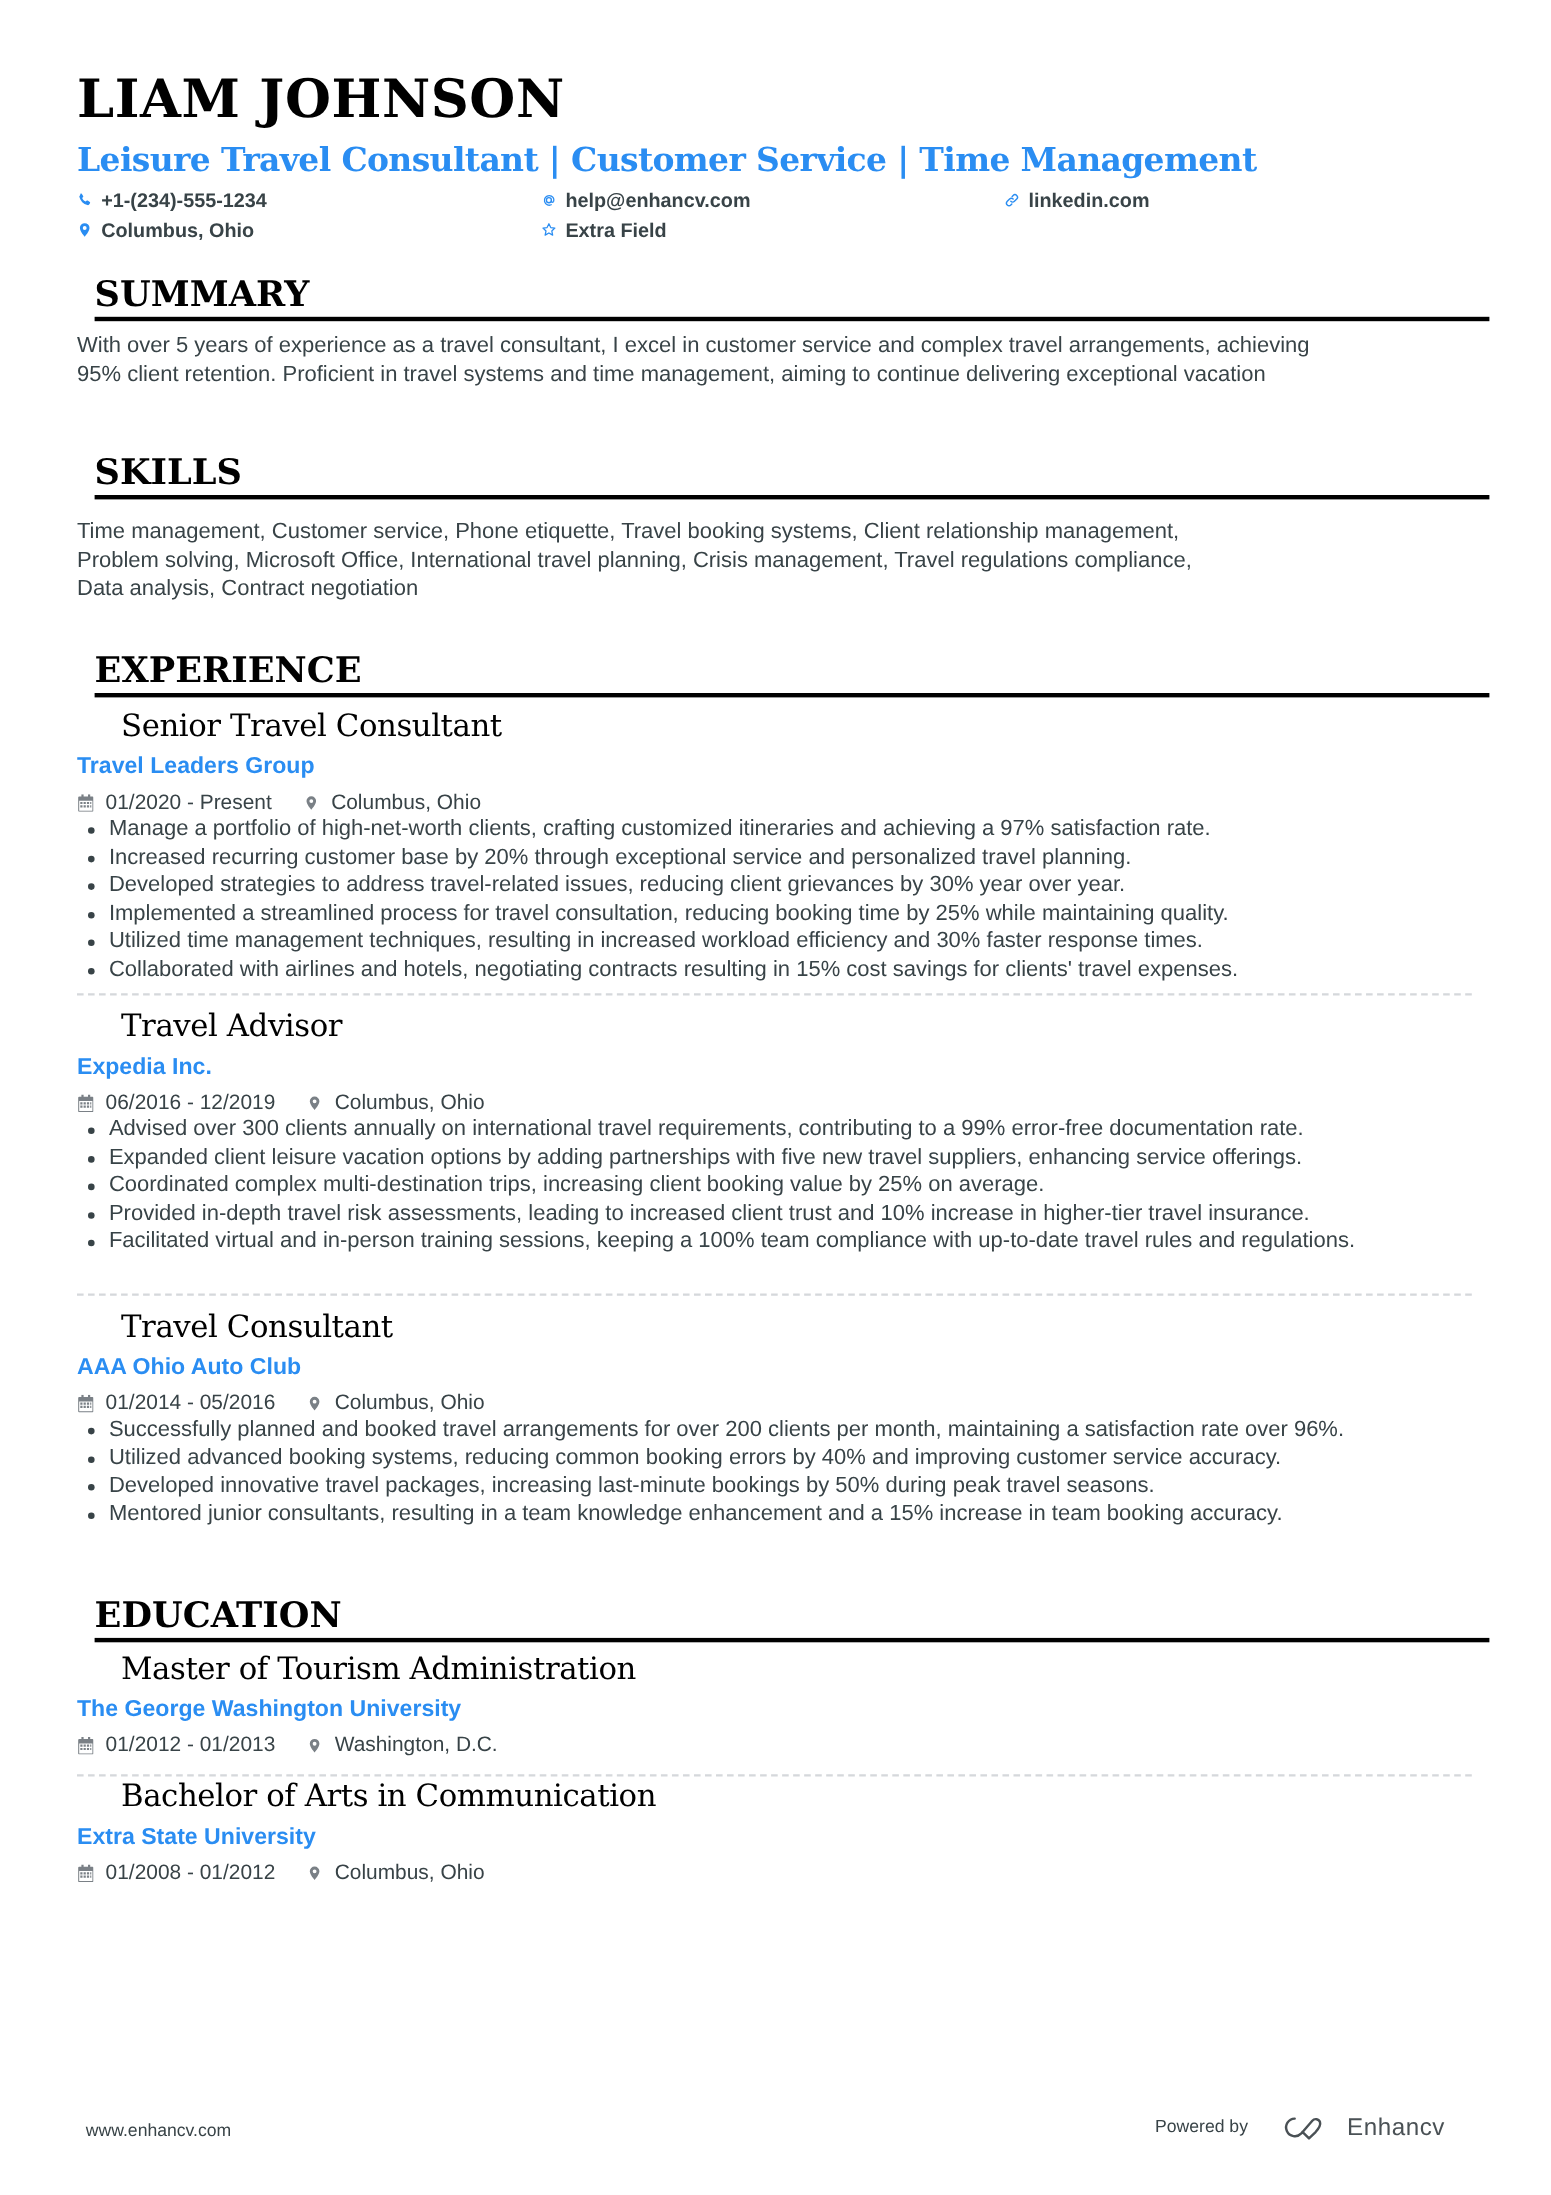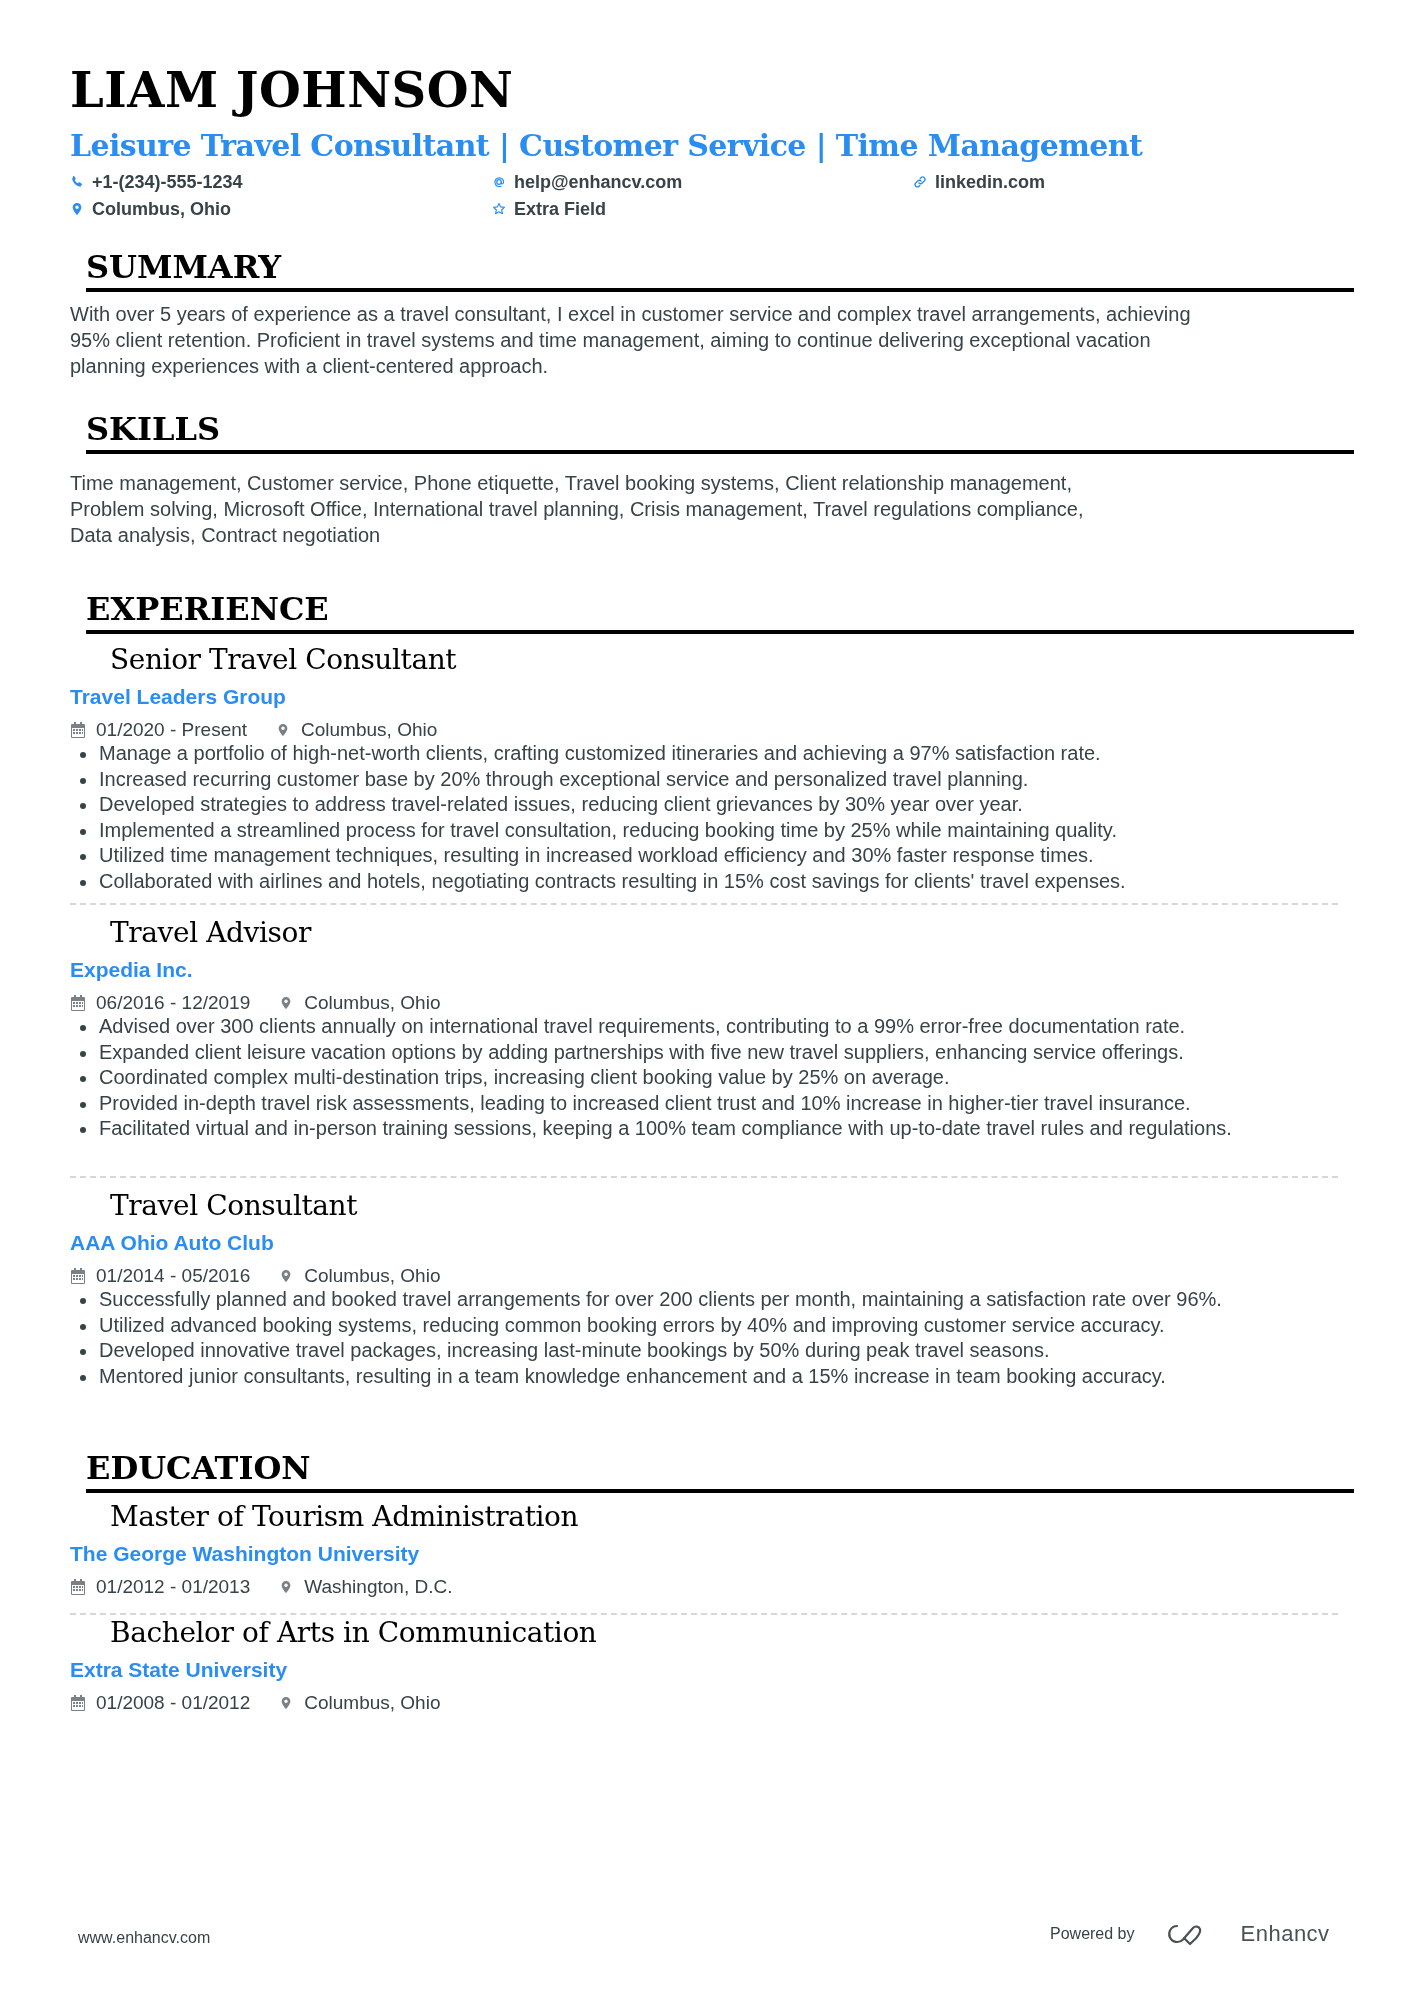--- a/index.html
+++ b/index.html
@@ -29,21 +29,21 @@
 
   ul.bullets { position: absolute; left: 0; width: 1268px; list-style: none; }
   ul.bullets li { position: relative; padding-left: 29px; font-size: 20px; line-height: 25.5px; color: #384347; }
   ul.bullets li::before { content: ""; position: absolute; left: 10px; top: 11px; width: 6px; height: 6px; border-radius: 50%; background: #384347; }
 
   .dash { position: absolute; left: 0; width: 1268px; border-top: 2px dashed #d5d8db; }
 
   .footer-left { position: absolute; left: 78px; top: 1928px; font-size: 16px; line-height: 20px; color: #384347; }
   .footer-right { position: absolute; left: 1050px; top: 1920px; display: flex; align-items: center; font-size: 16px; color: #384347; }
   .footer-right .pb { margin-right: 28px; }
-  .footer-right .logo { display: flex; align-items: center; gap: 16px; }
+  .footer-right .logo { display: flex; align-items: center; }
   .footer-right .logo svg { width: 48px; height: 28px; margin-right: 14px; }
   .footer-right .brand { font-size: 22px; letter-spacing: 0.5px; color: #4a5155; }
 </style>
 </head>
 <body>
 
 <div class="page">
 
   <div class="name">LIAM JOHNSON</div>
   <div class="title">Leisure Travel Consultant | Customer Service | Time Management</div>
@@ -90,21 +90,20 @@
     <span>Extra Field</span>
   </div>
 
   <div class="section-head" style="top:248px;">
     <div class="label">SUMMARY</div>
     <div class="rule" style="top:40px;"></div>
   </div>
   <div class="text" style="top:301px;">
     <div>With over 5 years of experience as a travel consultant, I excel in customer service and complex travel arrangements, achieving</div>
     <div>95% client retention. Proficient in travel systems and time management, aiming to continue delivering exceptional vacation</div>
-    <div>planning experiences with a client-centered approach.</div>
   </div>
 
   <div class="section-head" style="top:410px;">
     <div class="label">SKILLS</div>
     <div class="rule" style="top:40px;"></div>
   </div>
   <div class="text" style="top:470px;">
     <div>Time management, Customer service, Phone etiquette, Travel booking systems, Client relationship management,</div>
     <div>Problem solving, Microsoft Office, International travel planning, Crisis management, Travel regulations compliance,</div>
     <div>Data analysis, Contract negotiation</div>

